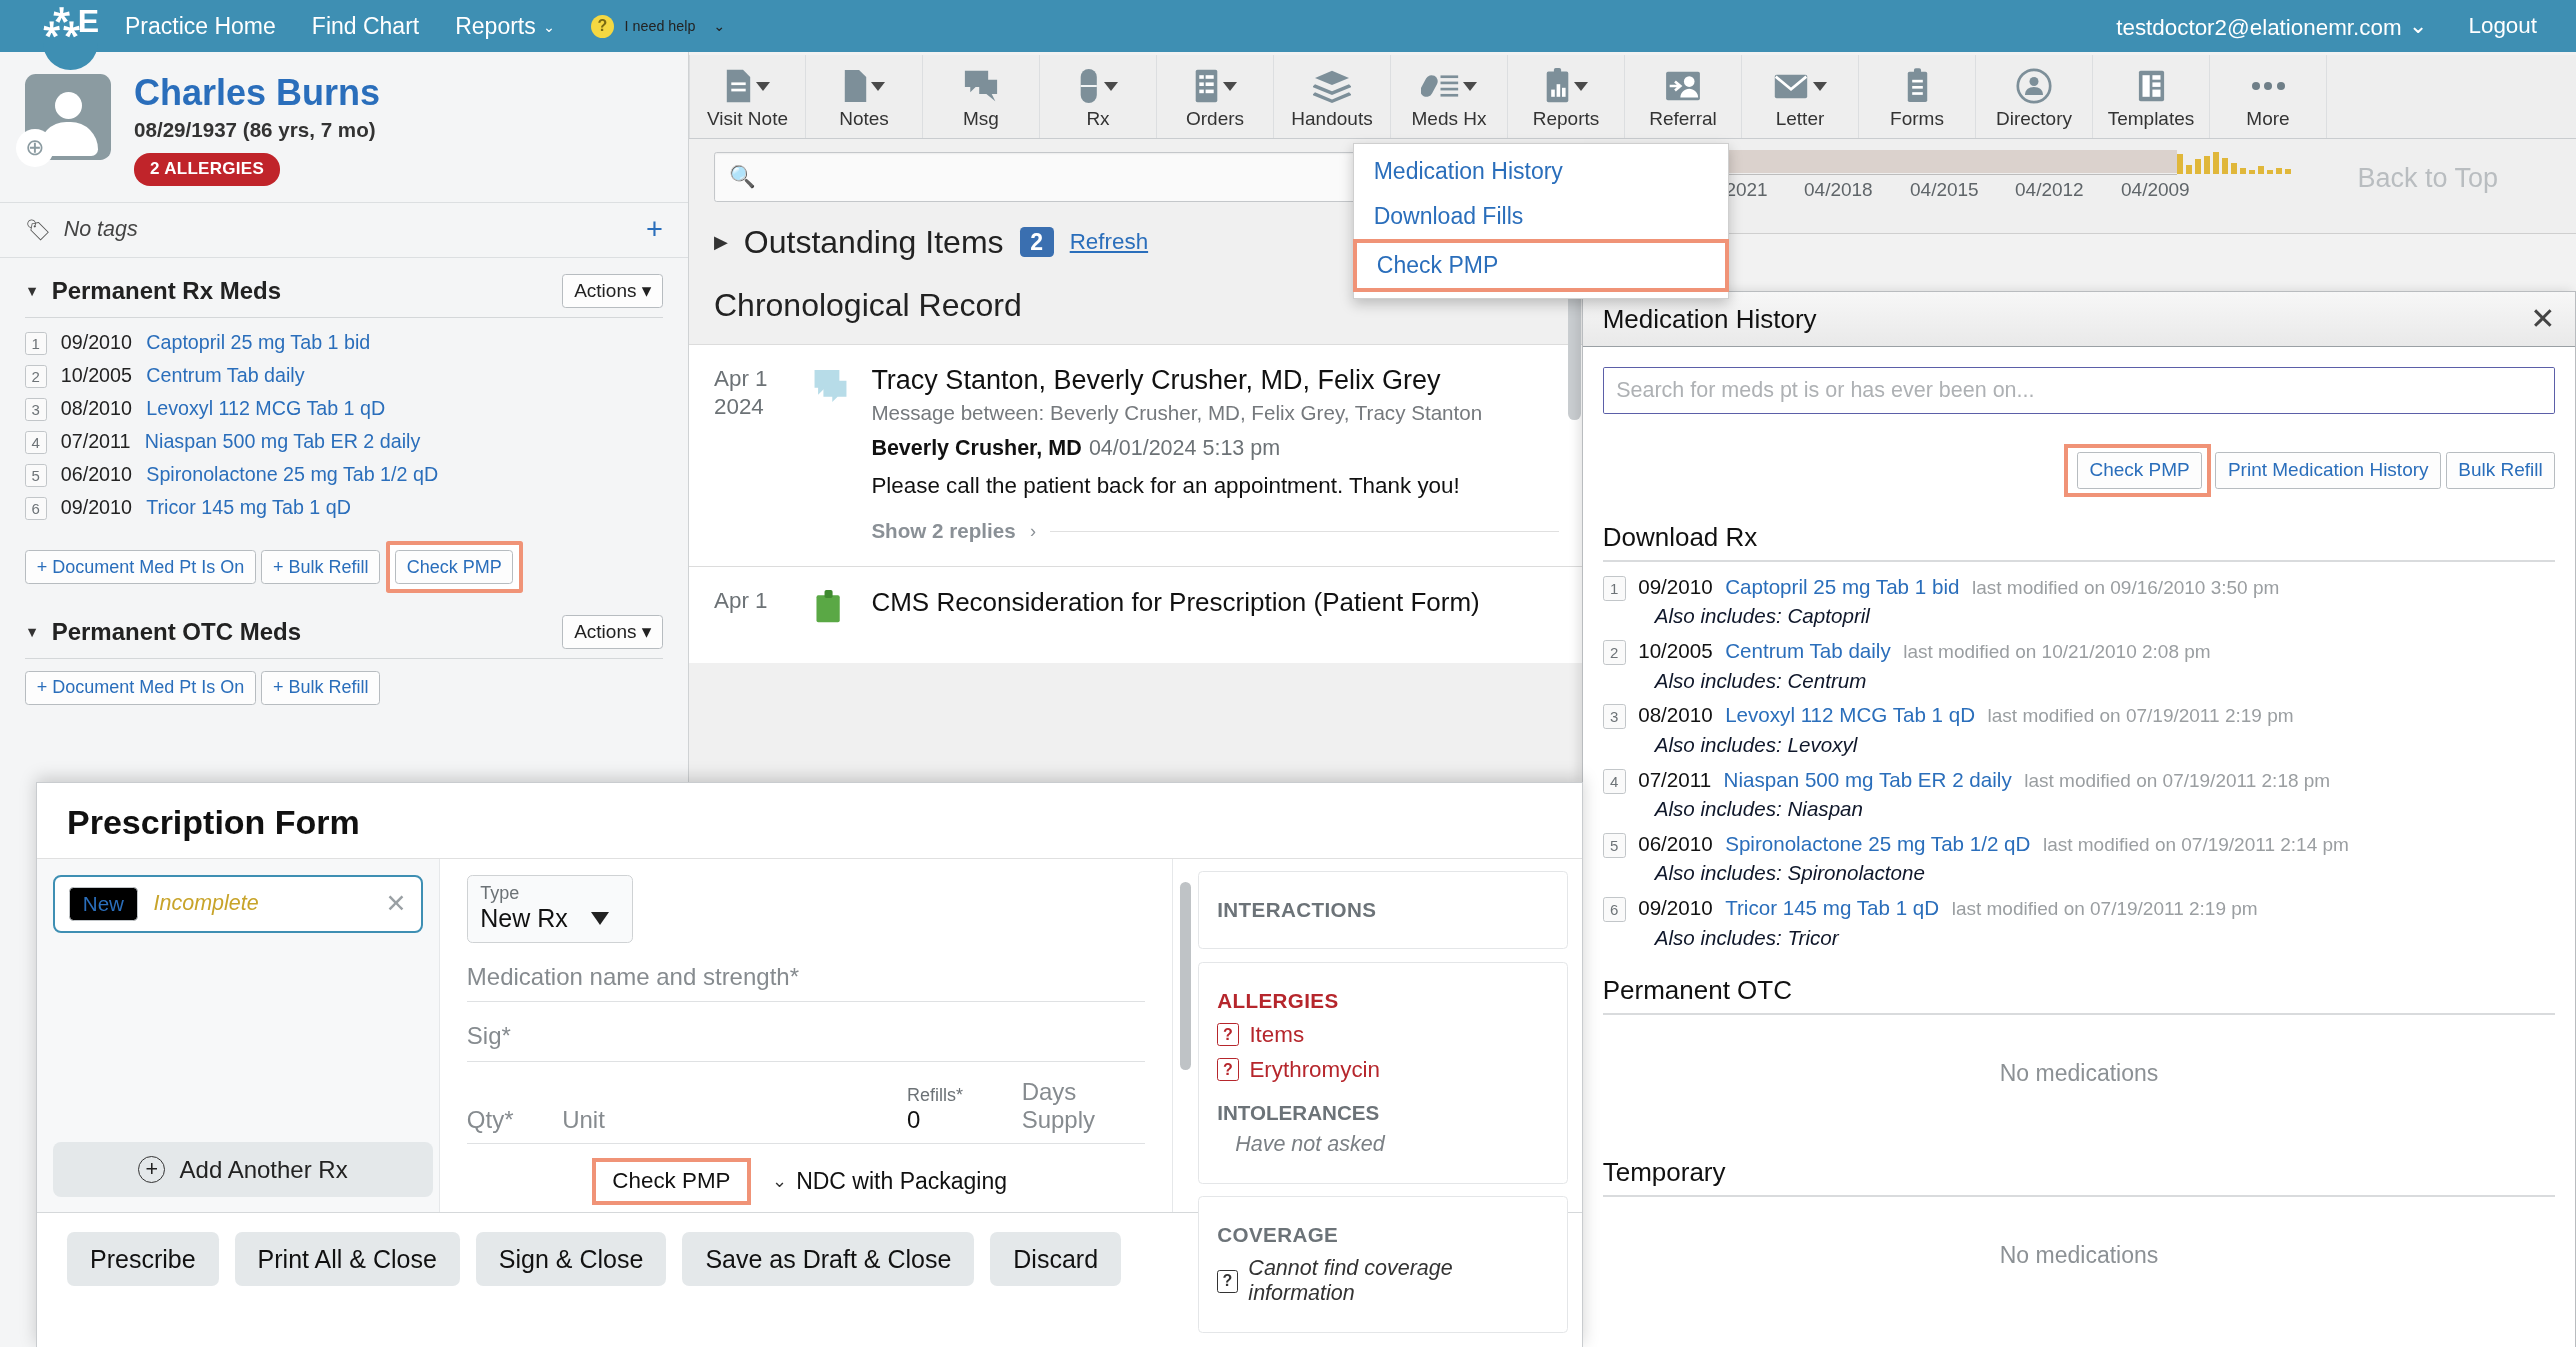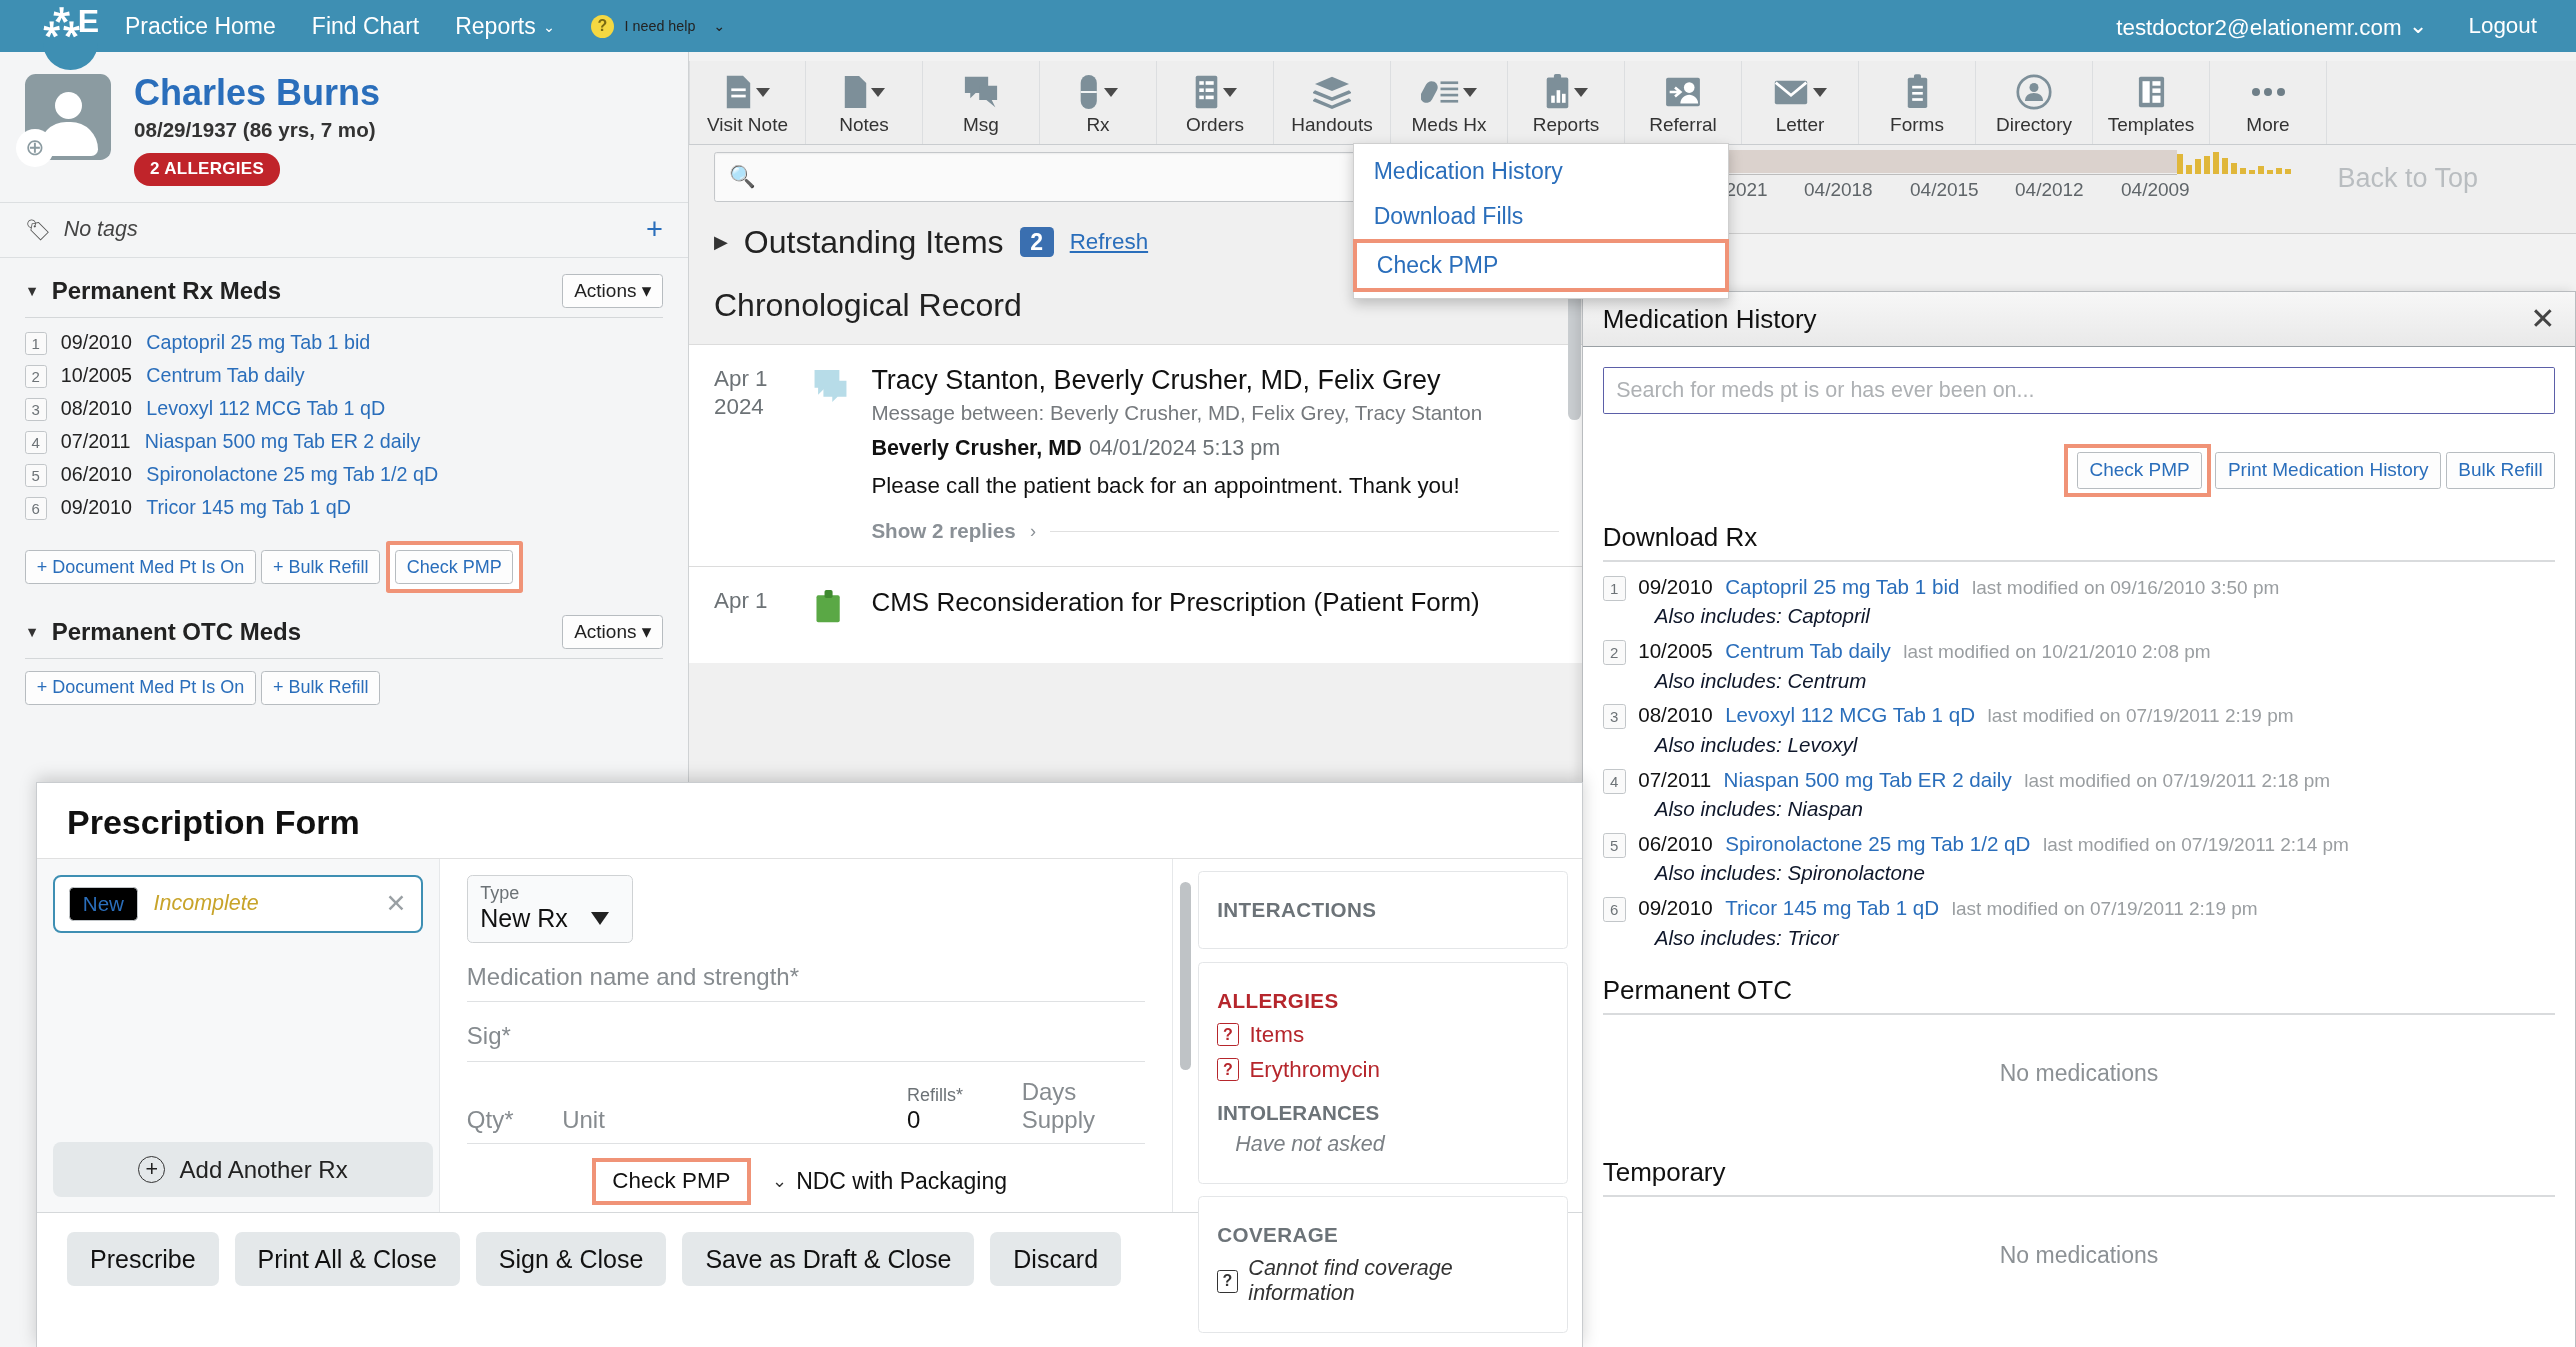--- a/index.html
+++ b/index.html
@@ -87,21 +87,21 @@
   .btn-row { display:flex; align-items:center; gap:0; margin:12.5px 0 5.4px 0; position:relative; }
   .mini-btn {
     border:0.9px solid #b7bcc0; background:#fdfdfd; color:#2a6ebb;
     font-size:18px; padding:5.4px 10.7px; border-radius:3.6px; white-space:nowrap; margin-right:5.4px;
   }
   .hl-box { border:4.5px solid #f09377; padding:5.4px; border-radius:2.7px; background:#fff; display:inline-block; }
   .hl-box .mini-btn { margin-right:0; }
 
   
   .toolbar {
-    position:absolute; left:689px; top:61px; width:1887px; height:84px;
+    position:absolute; left:689px; top:55px; width:1887px; height:84px;
     background:#eeeeee; border-bottom:0.9px solid #c9cccf; display:flex; z-index:20;
   }
   .tb-item {
     width:117px; border-right:0.9px solid #dcdee0; display:flex; flex-direction:column;
     align-items:center; justify-content:center; gap:1.8px; position:relative; padding-top:3.6px;
   }
   .tb-item:first-child { border-left:0.9px solid #dcdee0; }
   .tb-ico { height:39px; display:flex; align-items:center; justify-content:center; gap:3.6px; }
   .tb-lbl { font-size:19px; color:#333; }
   .glyph { fill:#7d8f99; }
@@ -160,21 +160,21 @@
   .timeline {
     position:absolute; left:1584px; top:136px; width:992px; height:98px;
     background:#efefef; border-bottom:0.9px solid #cfcfcf; z-index:15;
   }
   .tl-bar { position:absolute; left:19.7px; top:14.3px; width:573px; height:23px; background:#dbd2cd; }
   .tl-bar .cap { position:absolute; left:0; top:0; width:8px; height:23px; background:#e0b73a; }
   .tl-spikes { position:absolute; left:593px; top:10.7px; display:flex; align-items:flex-end; gap:2.7px; height:27px; }
   .tl-spikes i { display:block; width:6.3px; background:#e0b73a; }
   .tl-axis { position:absolute; left:19.7px; top:38px; width:573px; height:0.9px; background:#bdbdbd; }
   .tl-lab { position:absolute; top:43px; font-size:19px; color:#5f6569; }
-  .back-top { position:absolute; right:98px; top:27px; font-size:27px; color:#b9bdc0; }
+  .back-top { position:absolute; right:78px; top:27px; font-size:27px; color:#b9bdc0; }
 
   
   .medhx {
     position:absolute; left:1582px; top:291px; width:994px; height:1057px;
     background:#fff; border:0.9px solid #b9bcbf; box-shadow:-2.7px 0 10.7px rgba(0,0,0,.12); z-index:50;
   }
   .medhx-head {
     height:55px; background:linear-gradient(#f7f7f7,#e9e9e9); border-bottom:1.8px solid #9aa0a4;
     display:flex; align-items:center; padding:0 19.7px;
   }

